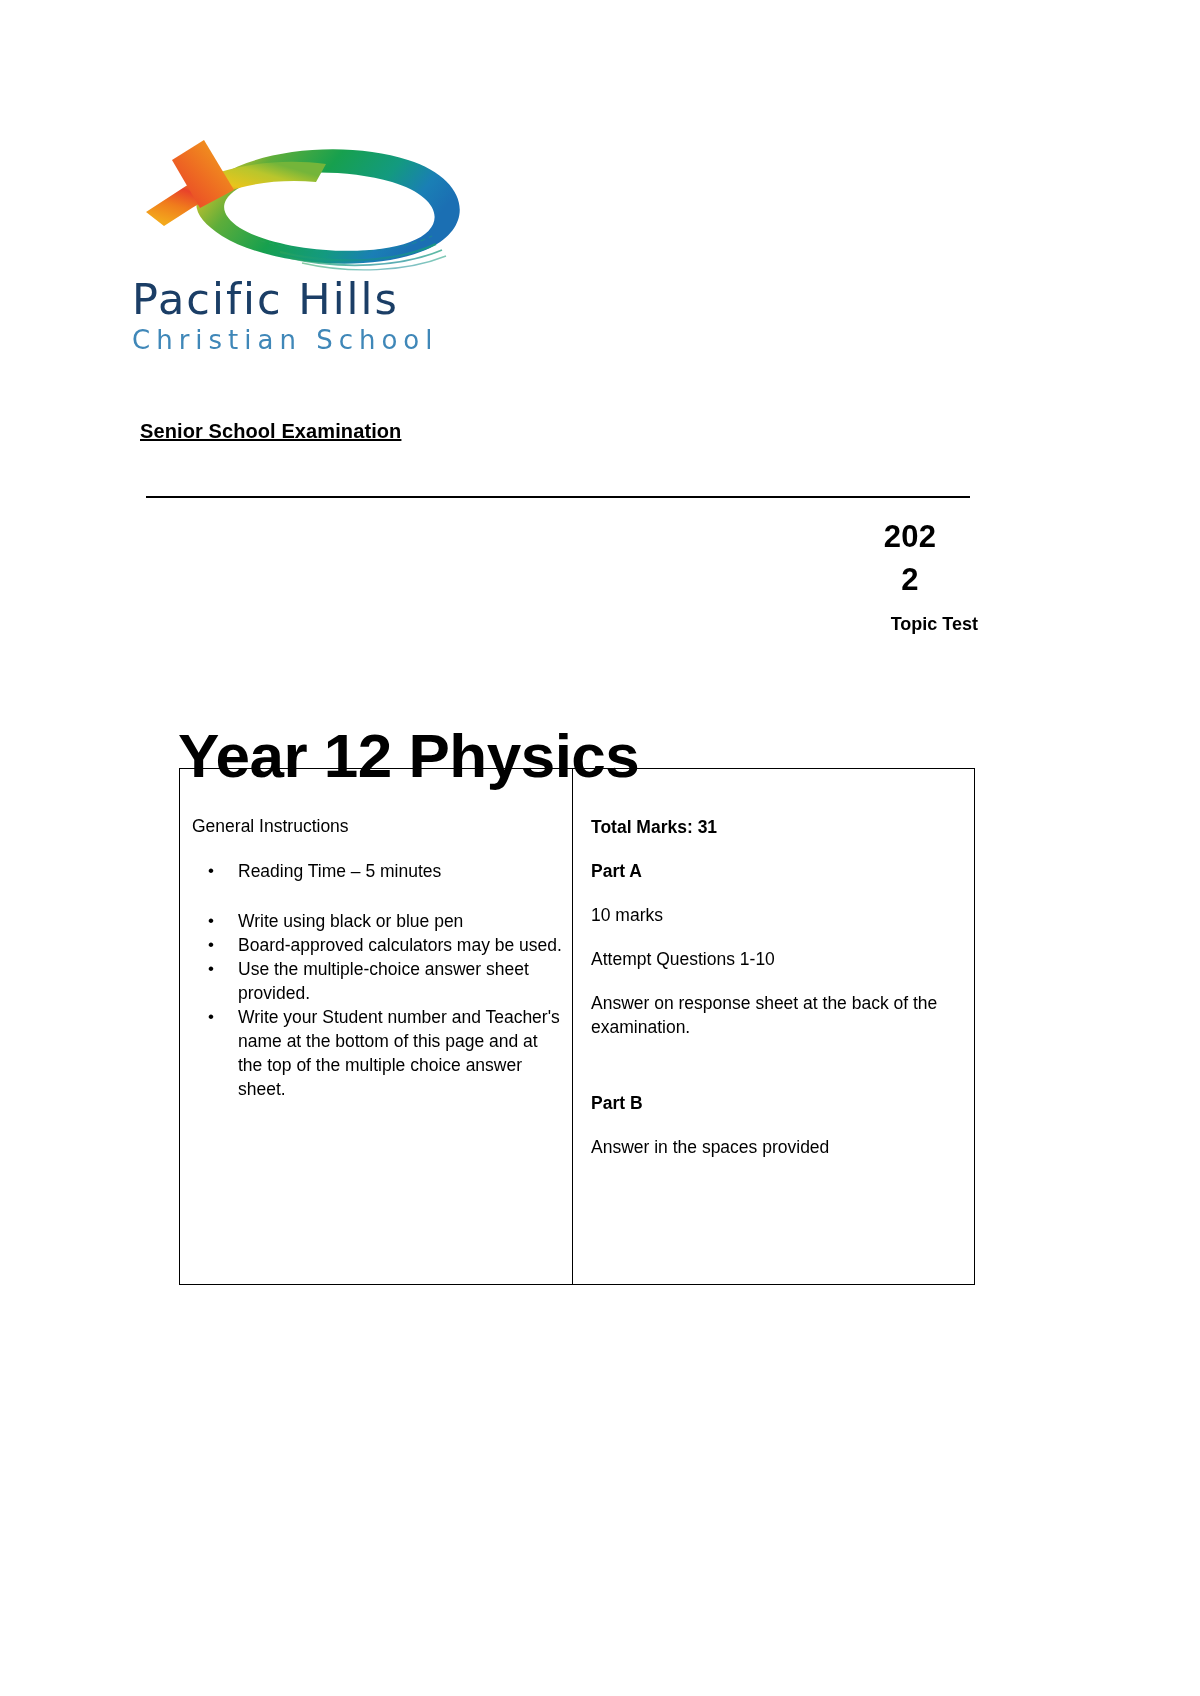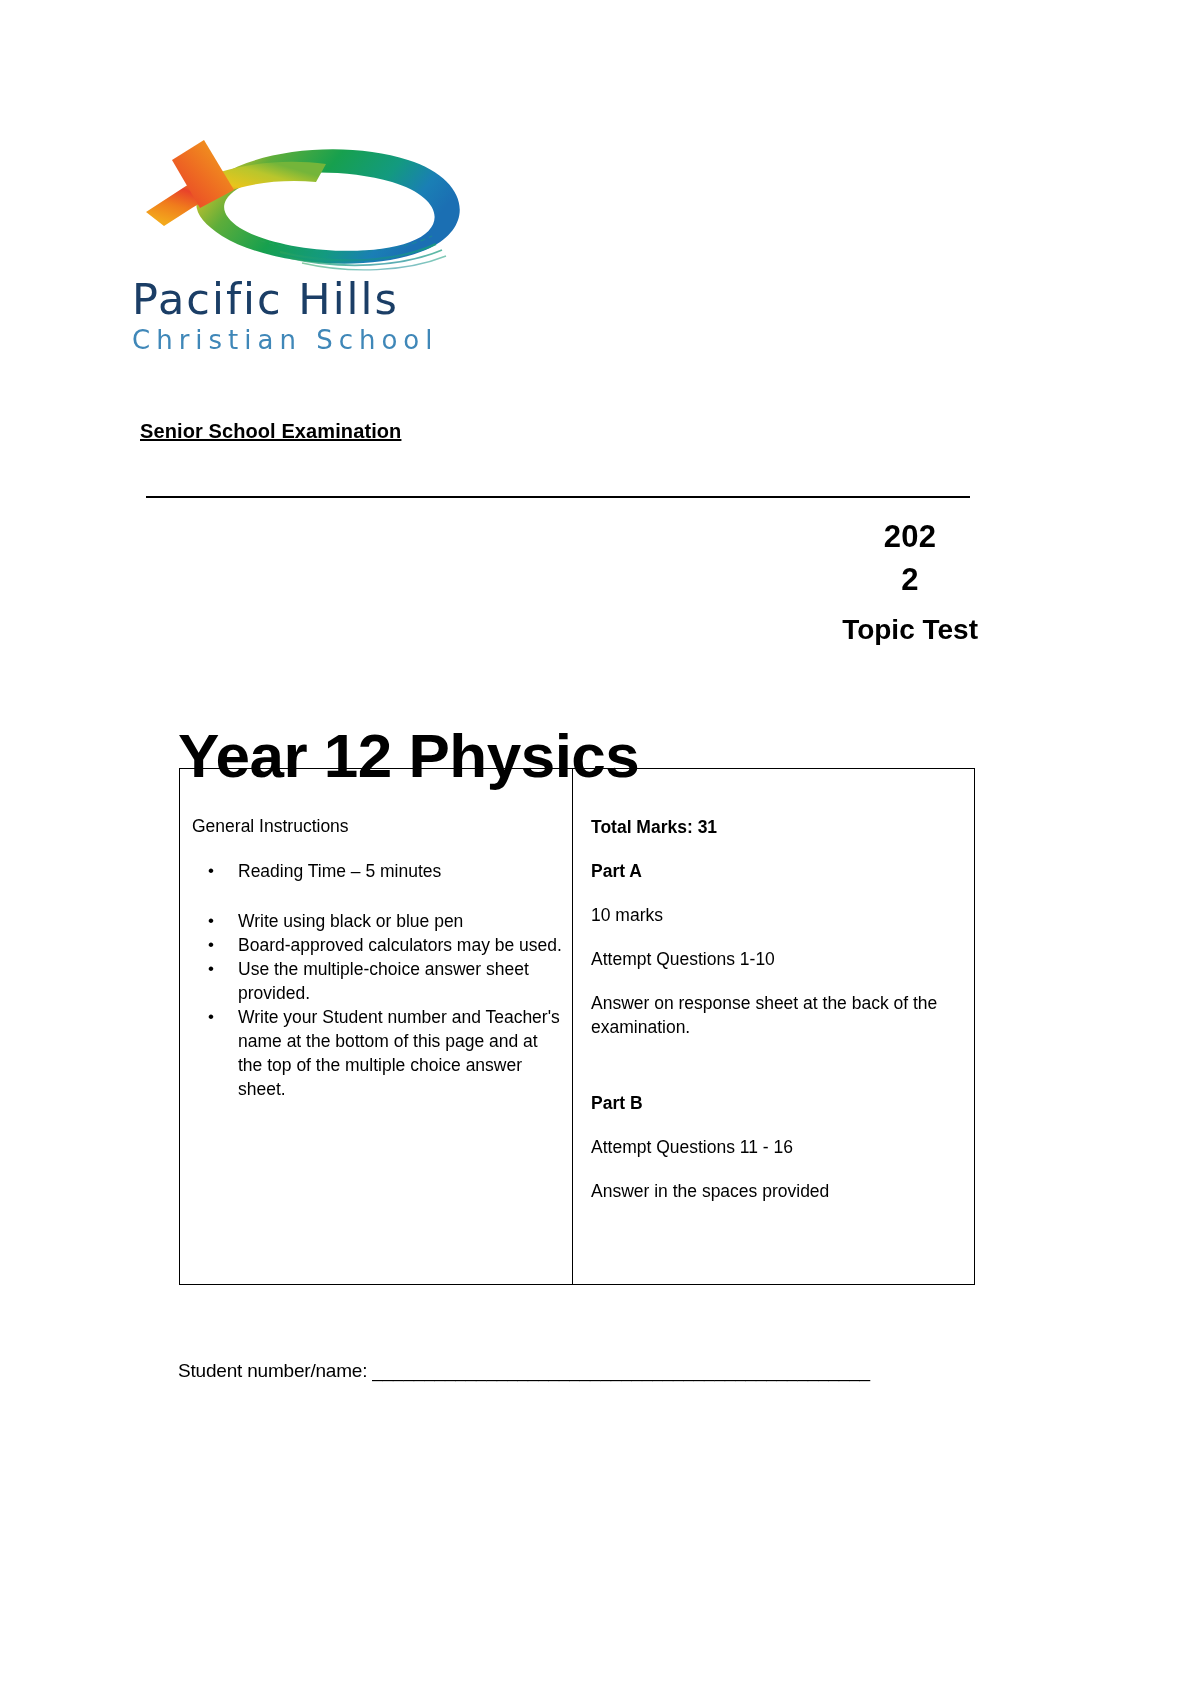--- a/index.html
+++ b/index.html
@@ -95,21 +95,21 @@
   .year-line {
     font-size: 31px;
     font-weight: bold;
     line-height: 43px;
     letter-spacing: 0.2px;
   }
   .topic-test {
     position: absolute;
     right: 222px;
     top: 614px;
-    font-size: 28px;
+    font-size: 18px;
     font-weight: bold;
     text-align: right;
   }
 
   
   .main-title {
     position: absolute;
     left: 178px;
     top: 678px;
     font-size: 62px;
@@ -293,20 +293,18 @@
 
     <div class="instr-col-right">
       <div class="rp b">Total Marks: 31</div>
 
       <div class="rp b">Part A</div>
       <div class="rp">10 marks</div>
       <div class="rp">Attempt Questions 1-10</div>
       <div class="rp gap">Answer on response sheet at the back of the examination.</div>
 
       <div class="rp b">Part B</div>
-      <div class="rp">Attempt Questions 11 - 16</div>
       <div class="rp">Answer in the spaces provided</div>
     </div>
   </div>
 
-  <div class="student-line">Student number/name: ________________________________________________</div>
 
 </div>
 
 </body></html>

